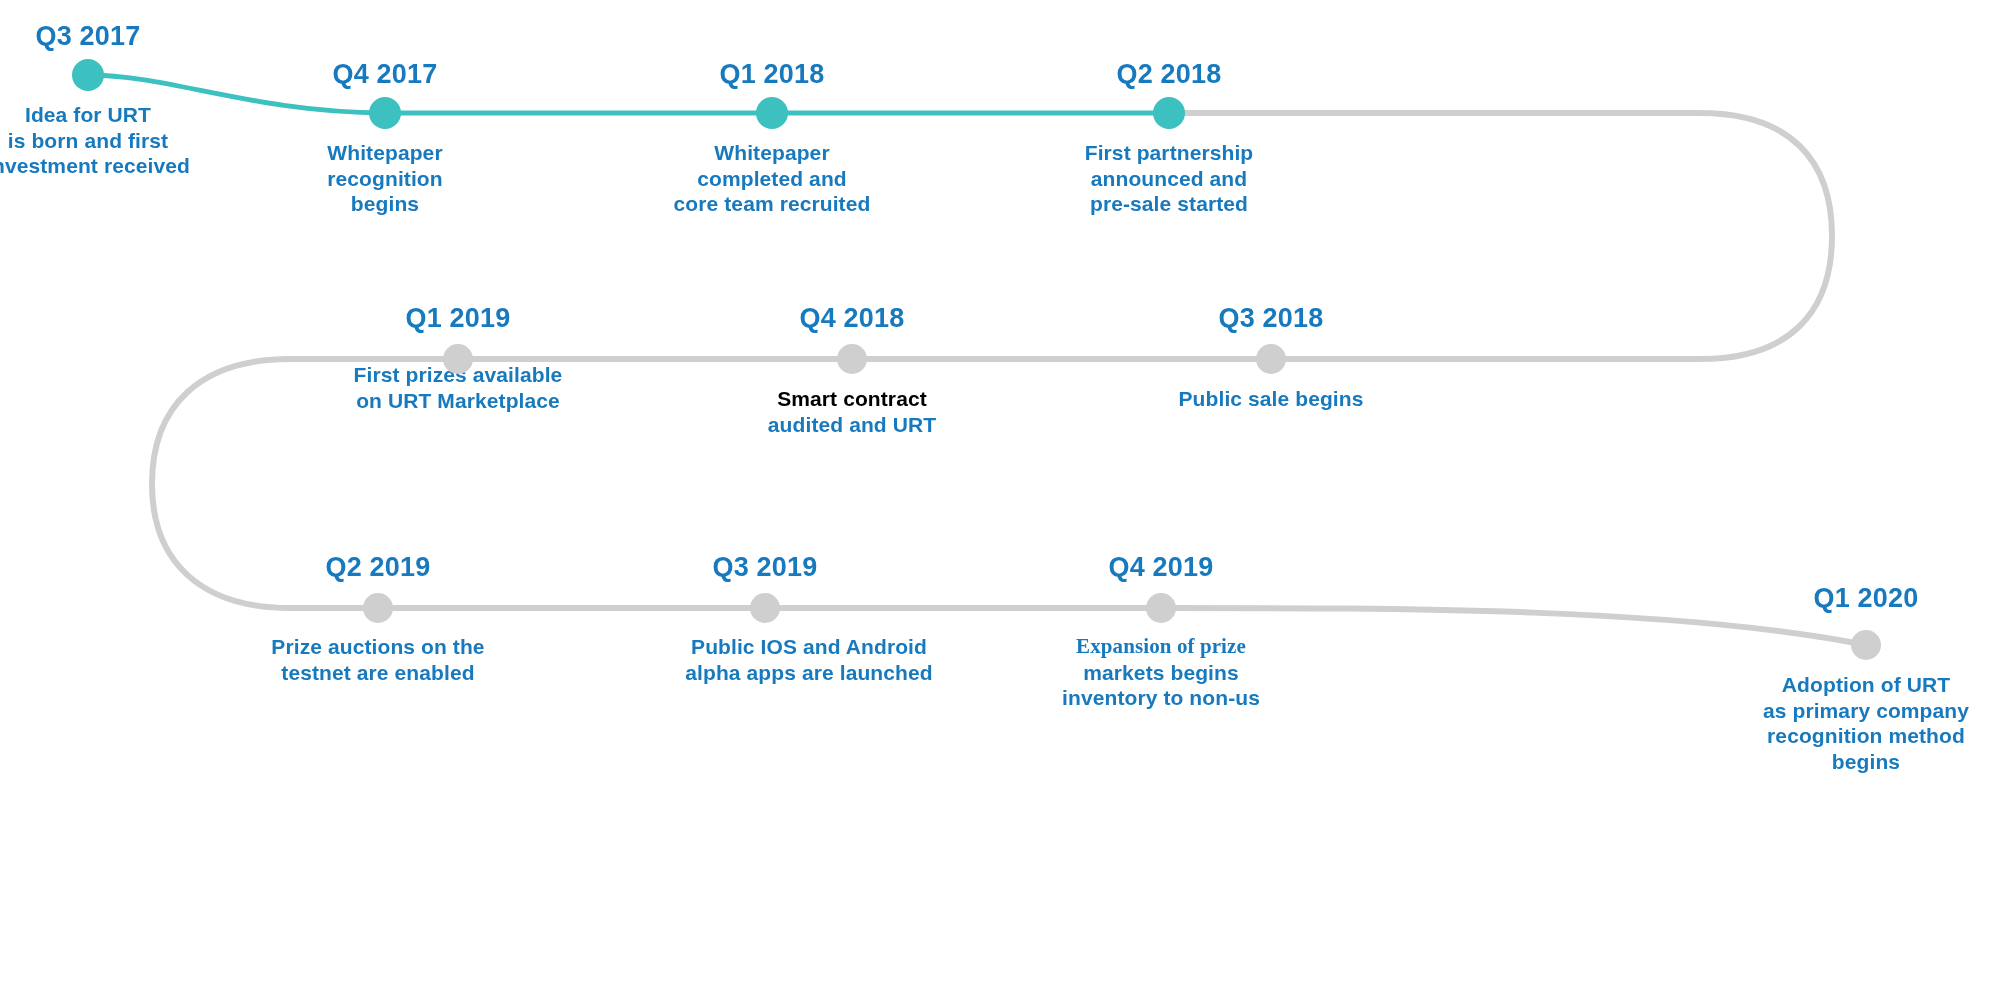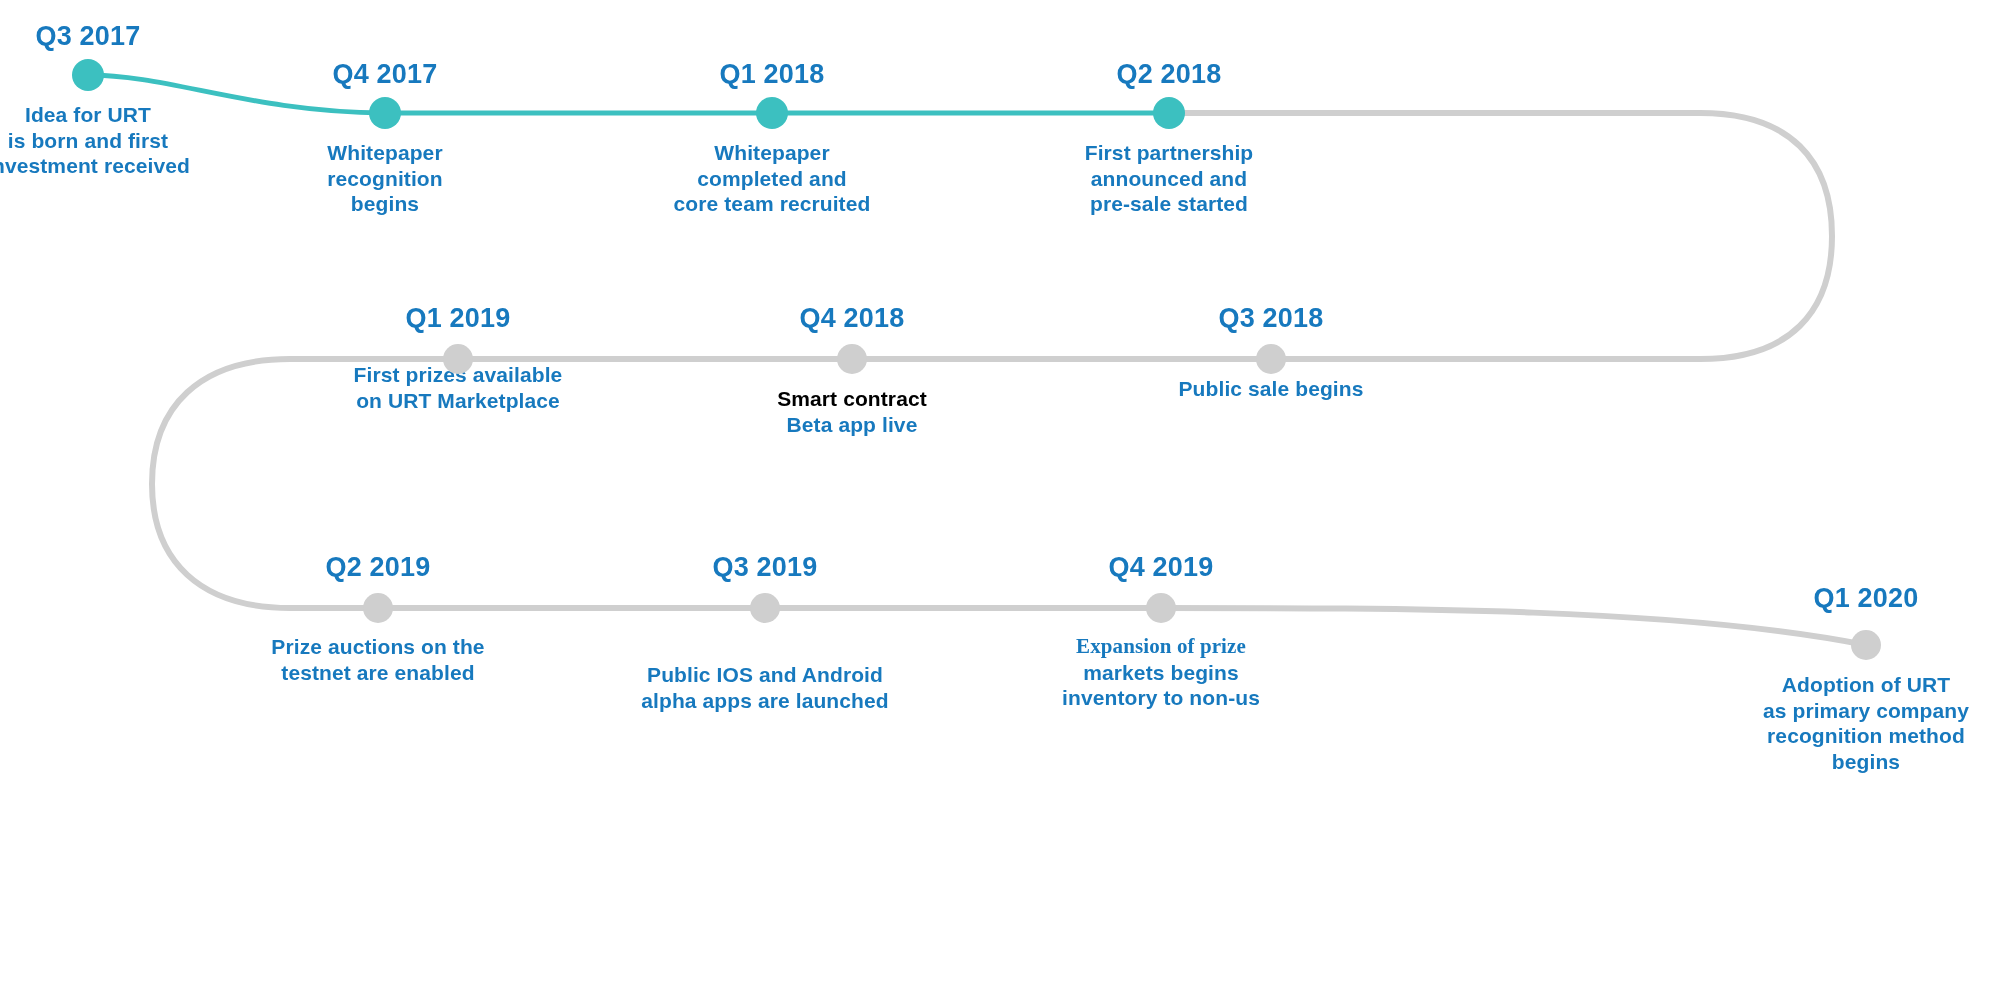--- a/index.html
+++ b/index.html
@@ -111,48 +111,48 @@
         <div class="ms-quarter" style="color: rgb(23, 121, 190);">Q2 2018</div>
       </div>
       <div class="milestone" style="left: 1169px; top: 140px;">
         <div class="ms-desc" style="color: rgb(23, 121, 190);">First partnership</div>
         <div class="ms-desc" style="color: rgb(23, 121, 190);">announced and</div>
         <div class="ms-desc" style="color: rgb(23, 121, 190);">pre-sale started</div>
       </div>
       <div class="milestone" style="left: 1271px; top: 304px;">
         <div class="ms-quarter" style="color: rgb(23, 121, 190);">Q3 2018</div>
       </div>
-      <div class="milestone" style="left: 1271px; top: 376px;">
+      <div class="milestone" style="left: 1271px; top: 386px;">
         <div class="ms-desc" style="color: rgb(23, 121, 190);">Public sale begins</div>
       </div>
       <div class="milestone" style="left: 852px; top: 304px;">
         <div class="ms-quarter" style="color: rgb(23, 121, 190);">Q4 2018</div>
       </div>
       <div class="milestone" style="left: 852px; top: 386px;">
         <div class="ms-desc" style="color: #000000;">Smart contract</div>
-        <div class="ms-desc" style="color: rgb(23, 121, 190);">Beta app live</div>
+        <div class="ms-desc" style="color: rgb(23, 121, 190);">audited and URT</div>
       </div>
       <div class="milestone" style="left: 458px; top: 304px;">
         <div class="ms-quarter" style="color: rgb(23, 121, 190);">Q1 2019</div>
       </div>
       <div class="milestone" style="left: 458px; top: 362px;">
         <div class="ms-desc" style="color: rgb(23, 121, 190);">First prizes available</div>
         <div class="ms-desc" style="color: rgb(23, 121, 190);">on URT Marketplace</div>
       </div>
       <div class="milestone" style="left: 378px; top: 553px;">
         <div class="ms-quarter" style="color: rgb(23, 121, 190);">Q2 2019</div>
       </div>
       <div class="milestone" style="left: 378px; top: 634px;">
         <div class="ms-desc" style="color: rgb(23, 121, 190);">Prize auctions on the</div>
         <div class="ms-desc" style="color: rgb(23, 121, 190);">testnet are enabled</div>
       </div>
       <div class="milestone" style="left: 765px; top: 553px;">
         <div class="ms-quarter" style="color: rgb(23, 121, 190);">Q3 2019</div>
       </div>
-      <div class="milestone" style="left: 765px; top: 634px; margin-top: 28px;">
+      <div class="milestone" style="left: 809px; top: 634px;">
         <div class="ms-desc" style="color: rgb(23, 121, 190);">Public IOS and Android</div>
         <div class="ms-desc" style="color: rgb(23, 121, 190);">alpha apps are launched</div>
       </div>
       <div class="milestone" style="left: 1161px; top: 553px;">
         <div class="ms-quarter" style="color: rgb(23, 121, 190);">Q4 2019</div>
       </div>
       <div class="milestone" style="left: 1161px; top: 634px;">
         <div class="ms-desc" style="color: rgb(23, 121, 190); font-family: Liberation Serif, serif;">Expansion of prize</div>
         <div class="ms-desc" style="color: rgb(23, 121, 190);">markets begins</div>
         <div class="ms-desc" style="color: rgb(23, 121, 190);">inventory to non-us</div>

